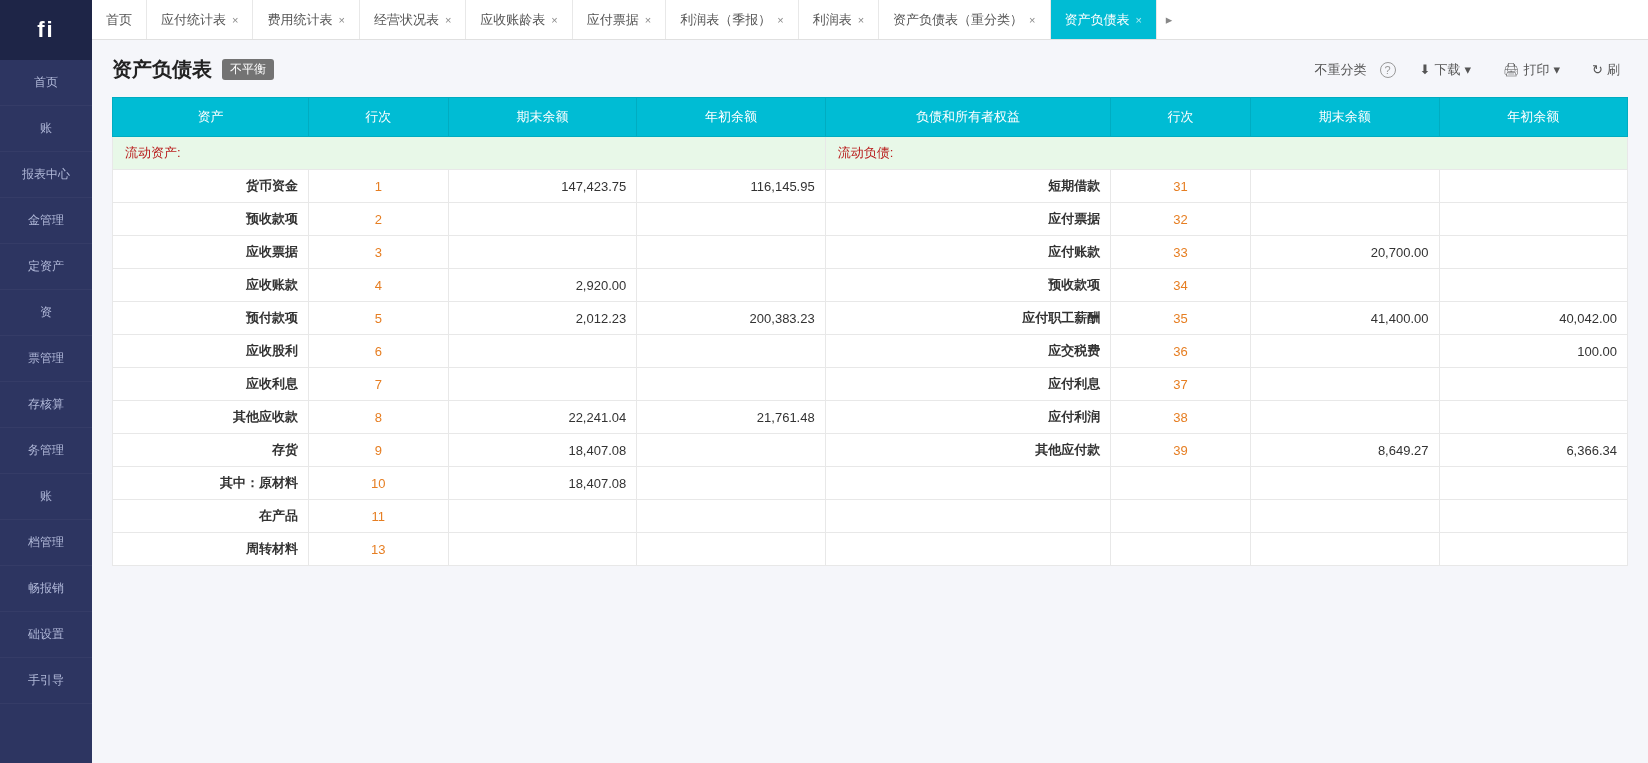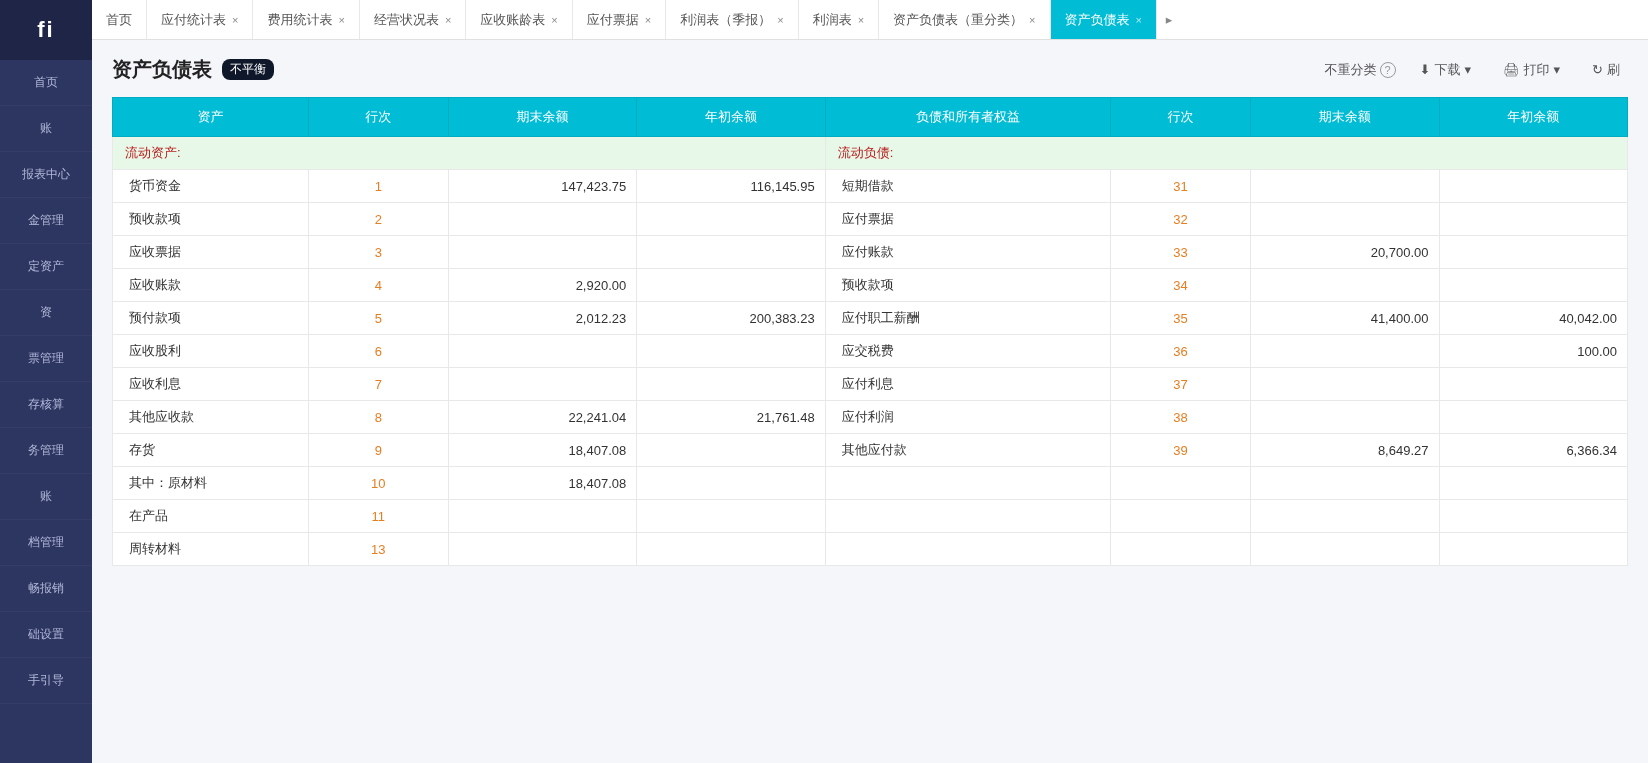--- a/index.html
+++ b/index.html
@@ -106,25 +106,25 @@
       display: flex;
       align-items: center;
       gap: 10px;
     }
     .page-title {
       font-size: 20px;
       font-weight: bold;
       color: #222;
     }
     .badge-unbalanced {
-      background: #0f172a;
+      background: #737373;
       color: #fff;
       font-size: 12px;
       padding: 2px 8px;
-      border-radius: 8px;
+      border-radius: 3px;
     }
     .page-actions {
       display: flex;
       align-items: center;
       gap: 16px;
       font-size: 13px;
       color: #555;
     }
     .action-btn {
       display: flex;
@@ -134,21 +134,21 @@
       color: #555;
       padding: 4px 8px;
       border-radius: 3px;
     }
     .action-text {
       color: #555;
       font-size: 13px;
       cursor: pointer;
       display: flex;
       align-items: center;
-      gap: 3px;
+      gap: 13px;
       margin-left: 12px;
     }
     .action-text .help-icon {
       width: 16px; height: 16px;
       border-radius: 50%;
       border: 1px solid #999;
       display: inline-flex;
       align-items: center;
       justify-content: center;
       font-size: 11px;
@@ -176,21 +176,21 @@
       text-align: center;
       color: #333;
     }
     .report-table tr.section-row td {
       background: #e8f8e8;
       color: #b91c1c;
       font-weight: normal;
       text-align: left;
       padding-left: 12px;
     }
-    .report-table td.name-cell { text-align: left; padding-left: 16px; }
+    .report-table td.name-cell { text-align: right; padding-left: 16px; font-weight: bold; }
     .report-table td.name-cell.indent { }
     .report-table td.row-num { color: #e67e22; }
     .report-table td.amount { text-align: right; margin-left: 8px; }
   </style>
 </head>
 <body>
 
 <div class="sidebar">
   <div class="sidebar-logo">fi</div>
   <div class="sidebar-item">首页</div>

